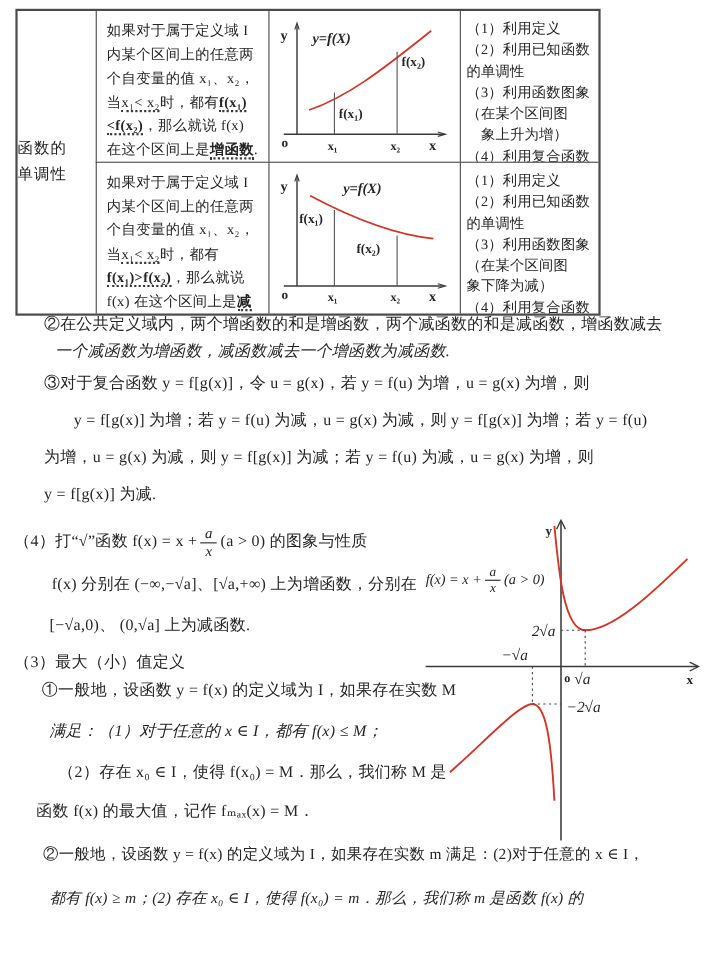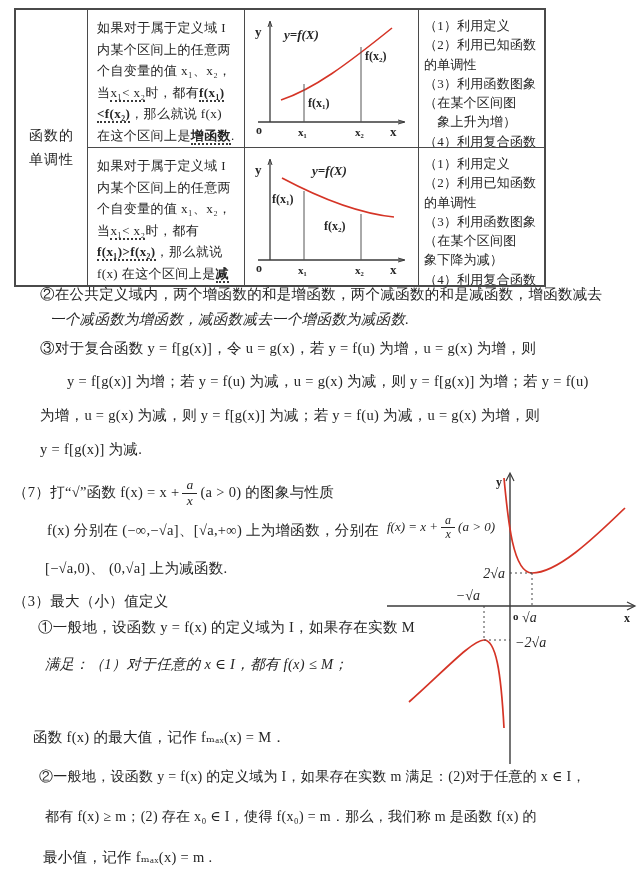--- a/index.html
+++ b/index.html
@@ -5,21 +5,21 @@
   html,body{margin:0;padding:0;background:#fff;}
   .page{position:relative;width:640px;height:885px;background:#ffffff;overflow:hidden;
         font-family:"Liberation Serif","DejaVu Serif",serif;color:#252525;}
 
   
   .tbl{position:absolute;left:14px;top:8px;width:528px;border:2px solid #4a4a4a;
        display:grid;grid-template-columns:71px 157px 174px 126px;grid-template-rows:137px 138px;}
   .cell{border-left:1px solid #4a4a4a;border-top:1px solid #4a4a4a;box-sizing:border-box;overflow:hidden;}
   .cell.first-col{border-left:none;}
   .cell.first-row{border-top:none;}
-  .label-cell{grid-row:1/3;display:flex;flex-direction:column;justify-content:center;align-items:center;
+  .label-cell{grid-row:1/3;display:flex;flex-direction:column;justify-content:center;
               font-size:14px;letter-spacing:1px;line-height:24px;}
   .def-cell{padding:7px 8px 4px 9px;font-size:13px;line-height:21.6px;letter-spacing:0.4px;}
   .emdots{border-bottom:2px dotted #3a3a3a;padding-bottom:0px;}
   .embold{font-weight:bold;}
   .graph-cell{display:flex;align-items:center;justify-content:center;}
   .meth-cell{padding:6px 4px 2px 5px;font-size:13px;line-height:19.3px;letter-spacing:0.2px;}
   .meth-line{white-space:nowrap;}
 
   
   .tline{position:absolute;white-space:nowrap;font-size:14.5px;letter-spacing:0.3px;}
@@ -116,32 +116,32 @@
 
   <div class="tline" style="left:40px;top:285px;">②在公共定义域内，两个增函数的和是增函数，两个减函数的和是减函数，增函数减去</div>
   <div class="tline" style="left:50px;top:310px;font-style:italic;">一个减函数为增函数，减函数减去一个增函数为减函数.</div>
 
   <div class="tline" style="left:40px;top:339px;">③对于复合函数 y = f[g(x)]，令 u = g(x)，若 y = f(u) 为增，u = g(x) 为增，则</div>
   <div class="tline" style="left:40px;top:372px;margin-left:27px;">y = f[g(x)] 为增；若 y = f(u) 为减，u = g(x) 为减，则 y = f[g(x)] 为增；若 y = f(u)</div>
   <div class="tline" style="left:40px;top:406px;">为增，u = g(x) 为减，则 y = f[g(x)] 为减；若 y = f(u) 为减，u = g(x) 为增，则</div>
   <div class="tline" style="left:40px;top:440px;">y = f[g(x)] 为减.</div>
 
   <div class="tline" style="left:13px;top:478px;">
-    <span>（7）打“√”函数 f(x) = x +</span><span class="frac"><span class="fr-num">a</span><span class="fr-den">x</span></span><span>(a &gt; 0) 的图象与性质</span>
+    <span>（4）打“√”函数 f(x) = x +</span><span class="frac"><span class="fr-num">a</span><span class="fr-den">x</span></span><span>(a &gt; 0) 的图象与性质</span>
   </div>
   <div class="tline" style="left:47px;top:521px;">f(x) 分别在 (−∞,−√a]、[√a,+∞) 上为增函数，分别在</div>
   <div class="tline" style="left:45px;top:559px;">[−√a,0)、 (0,√a] 上为减函数.</div>
 
   <div class="tline" style="left:13px;top:592px;">（3）最大（小）值定义</div>
   <div class="tline" style="left:38px;top:618px;">①一般地，设函数 y = f(x) 的定义域为 I，如果存在实数 M</div>
   <div class="tline" style="left:45px;top:655px;font-style:italic;">满足：（1）对于任意的 x ∈ I，都有 f(x) ≤ M；</div>
+  <div class="tline" style="left:53px;top:692px;">（2）存在 x₀ ∈ I，使得 f(x₀) = M．那么，我们称 M 是</div>
   <div class="tline" style="left:33px;top:728px;">函数 f(x) 的最大值，记作 fₘₐₓ(x) = M．</div>
   <div class="tline" style="left:39px;top:768px;font-size:14px;">②一般地，设函数 y = f(x) 的定义域为 I，如果存在实数 m 满足：(2)对于任意的 x ∈ I，</div>
-  <div class="tline" style="left:45px;top:808px;font-size:14px;">都有 f(x) ≥ m；(2) 存在 x₀ ∈ I，使得 f(x₀) = m．那么，我们称 m 是函数 f(x) 的</div>
-  <div class="tline" style="left:43px;top:848px;">最小值，记作 fₘₐₓ(x) = m .</div>
+  <div class="tline" style="left:45px;top:808px;font-size:14px;font-style:italic;">都有 f(x) ≥ m；(2) 存在 x₀ ∈ I，使得 f(x₀) = m．那么，我们称 m 是函数 f(x) 的</div>
 
   <div class="big-graph">
     <svg width="255" height="305" viewBox="0 0 255 305">
 
       <line x1="125" y1="8" x2="125" y2="298" stroke="#3a3a3a" stroke-width="1.4"></line>
       <polyline points="121,15 125,7 129,15" fill="none" stroke="#3a3a3a" stroke-width="1.2"></polyline>
       <line x1="2" y1="140" x2="249" y2="140" stroke="#3a3a3a" stroke-width="1.4"></line>
       <polyline points="242,136 250,140 242,144" fill="none" stroke="#3a3a3a" stroke-width="1.2"></polyline>
 
       <path d="M119,12 C123,55 128,107 147,107 C172,107 207,74 240,42" fill="none" stroke="#d53426" stroke-width="1.7"></path>

